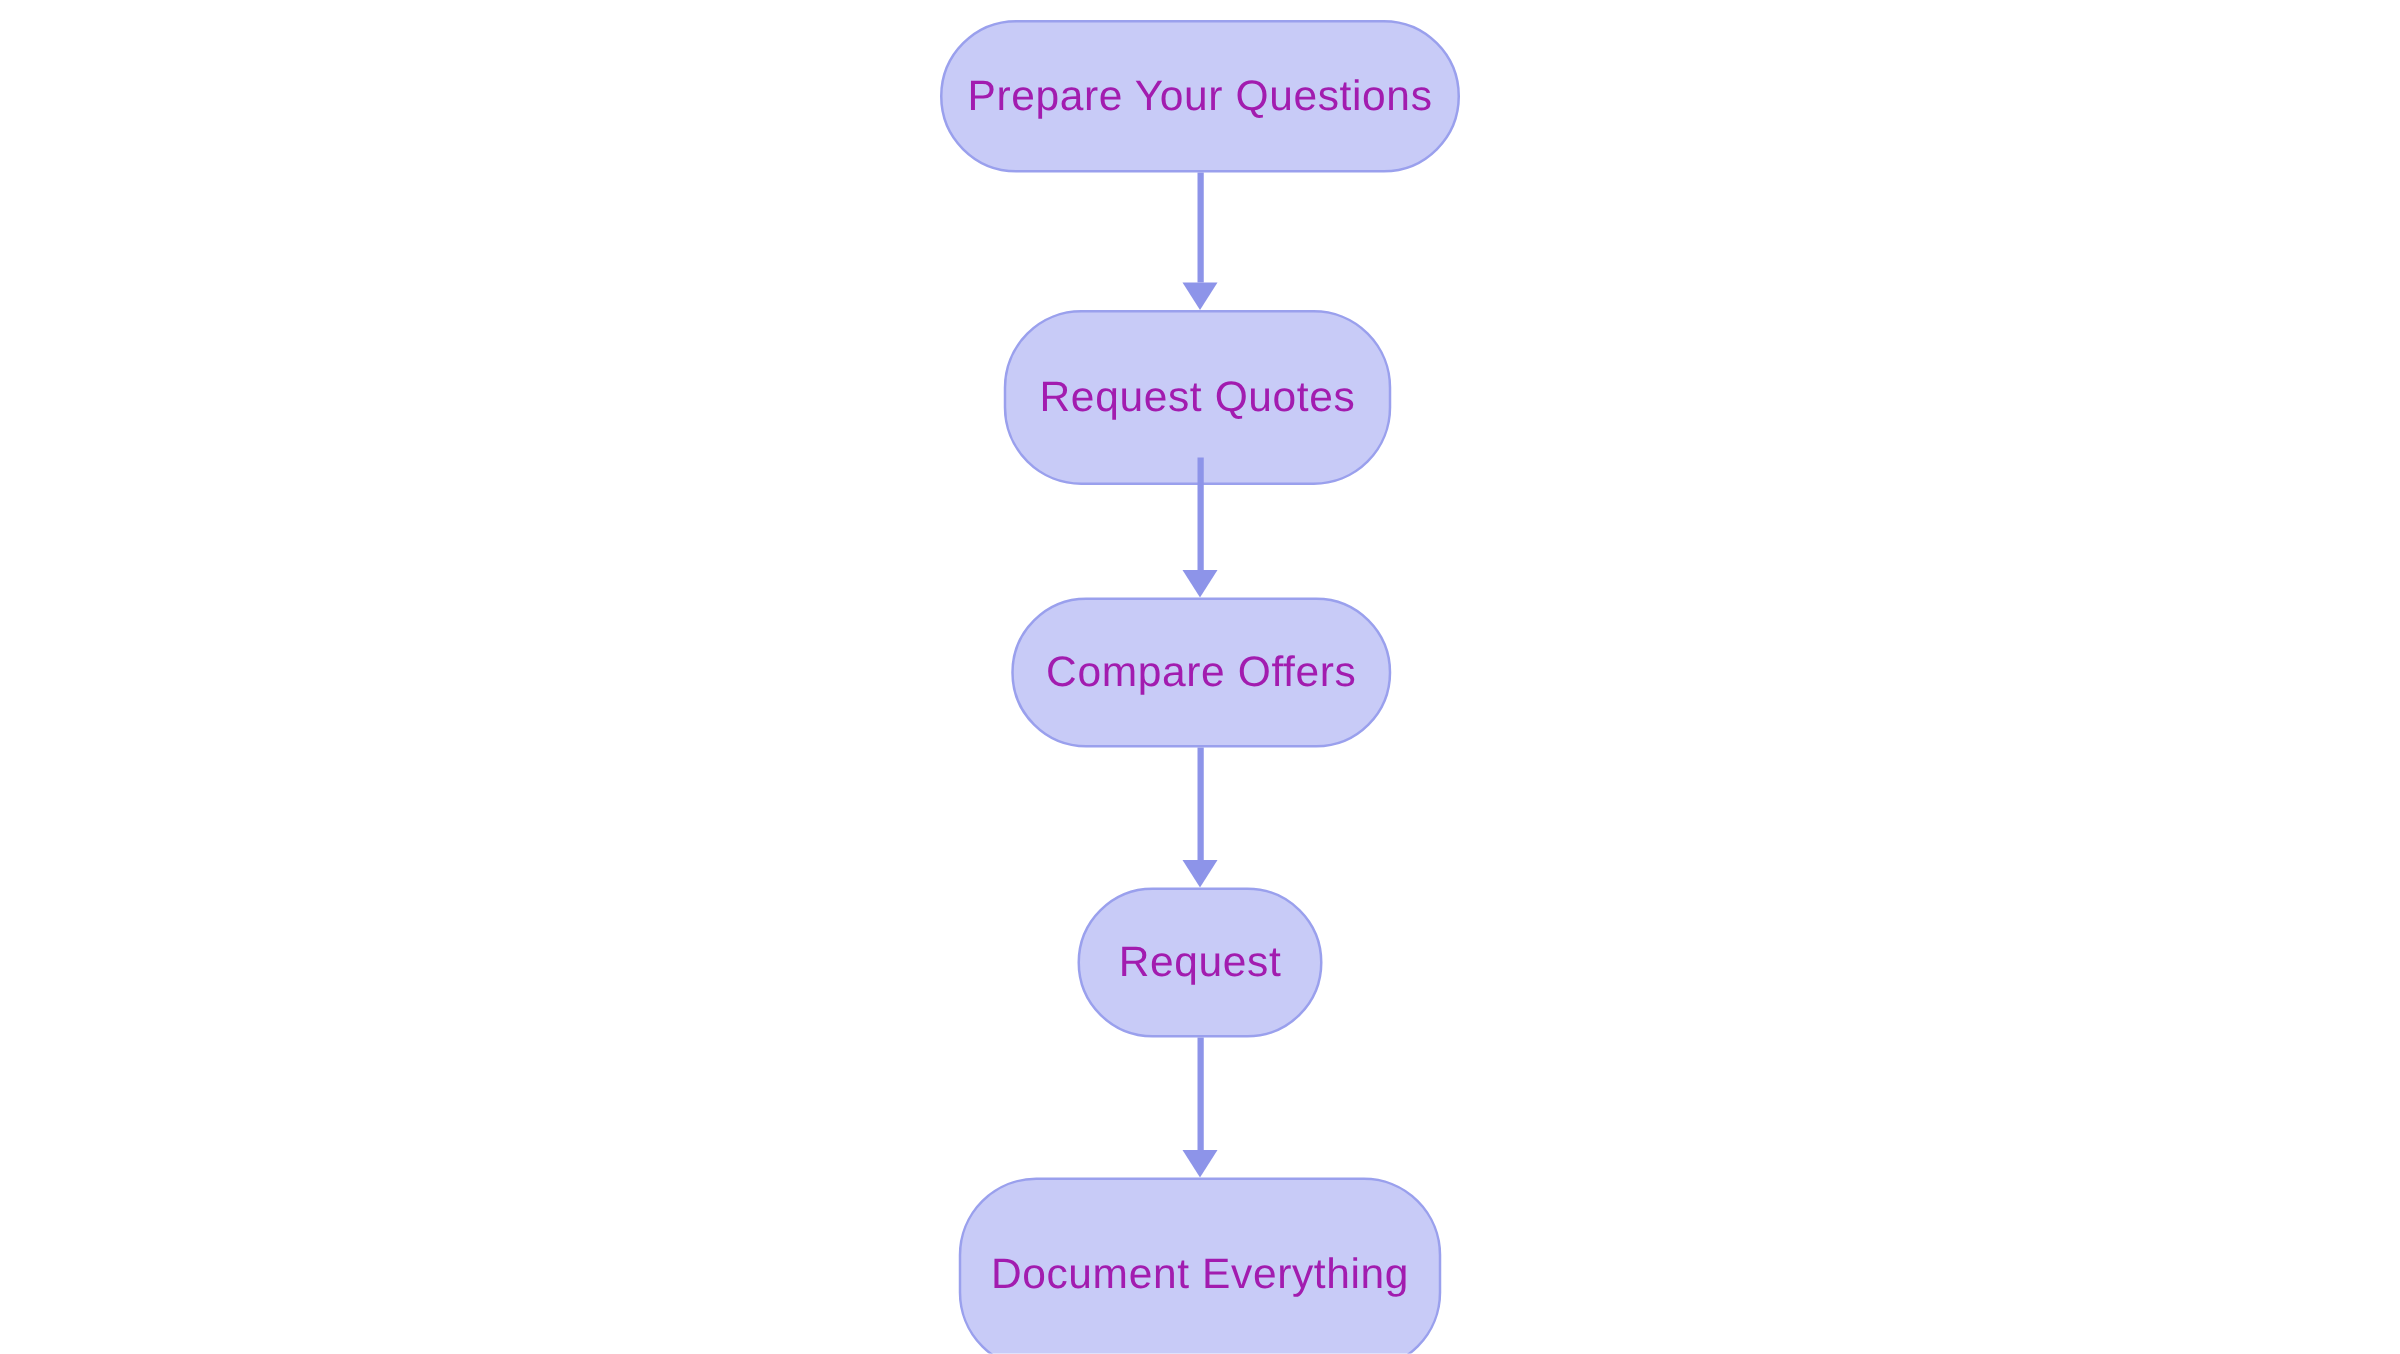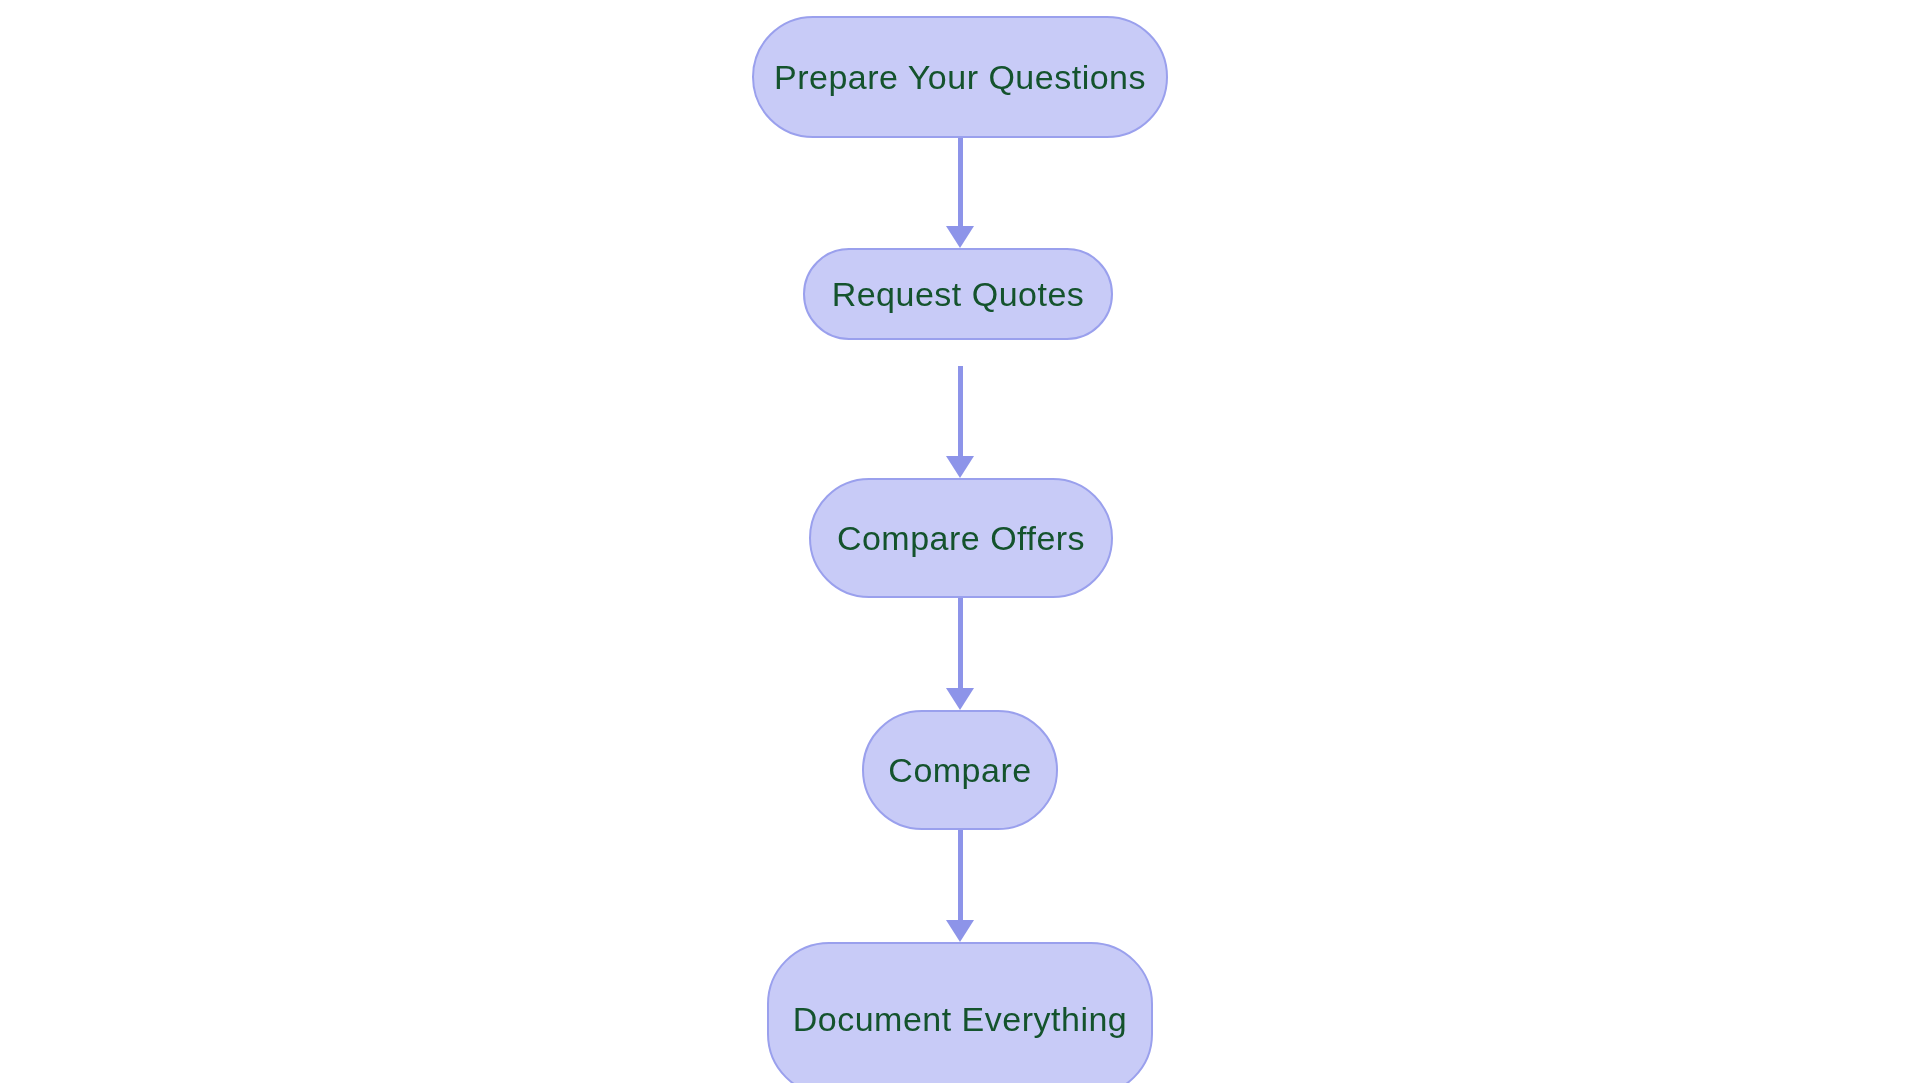--- a/index.html
+++ b/index.html
@@ -15,30 +15,30 @@
   }
 
   .node {
     position: absolute;
     display: flex;
     align-items: center;
     justify-content: center;
     background: #c8cbf7;
     border: 2px solid #9aa0ed;
     border-radius: 62px;
-    color: #14532d;
+    color: #a21caf;
     font-size: 34px;
     font-weight: 400;
     letter-spacing: 0.5px;
     white-space: nowrap;
     text-align: center;
   }
 
   .n1 { left: 752px; top: 16px;  width: 416px; height: 122px; }
-  .n2 { left: 803px; top: 248px; width: 310px; height: 92px; }
+  .n2 { left: 803px; top: 248px; width: 310px; height: 140px; }
   .n3 { left: 809px; top: 478px; width: 304px; height: 120px; align-items: center; }
   .n4 { left: 862px; top: 710px; width: 196px; height: 120px; }
   .n5 { left: 767px; top: 942px; width: 386px; height: 154px; }
 
   .edge {
     position: absolute;
     width: 28px;
     display: flex;
     flex-direction: column;
     align-items: center;
@@ -87,21 +87,21 @@
   <div class="node n3">
     <span>Compare Offers</span>
   </div>
 
   <div class="edge e3">
     <div class="line"></div>
     <div class="head"></div>
   </div>
 
   <div class="node n4">
-    <span>Compare</span>
+    <span>Request</span>
   </div>
 
   <div class="edge e4">
     <div class="line"></div>
     <div class="head"></div>
   </div>
 
   <div class="node n5">
     <span>Document Everything</span>
   </div>

